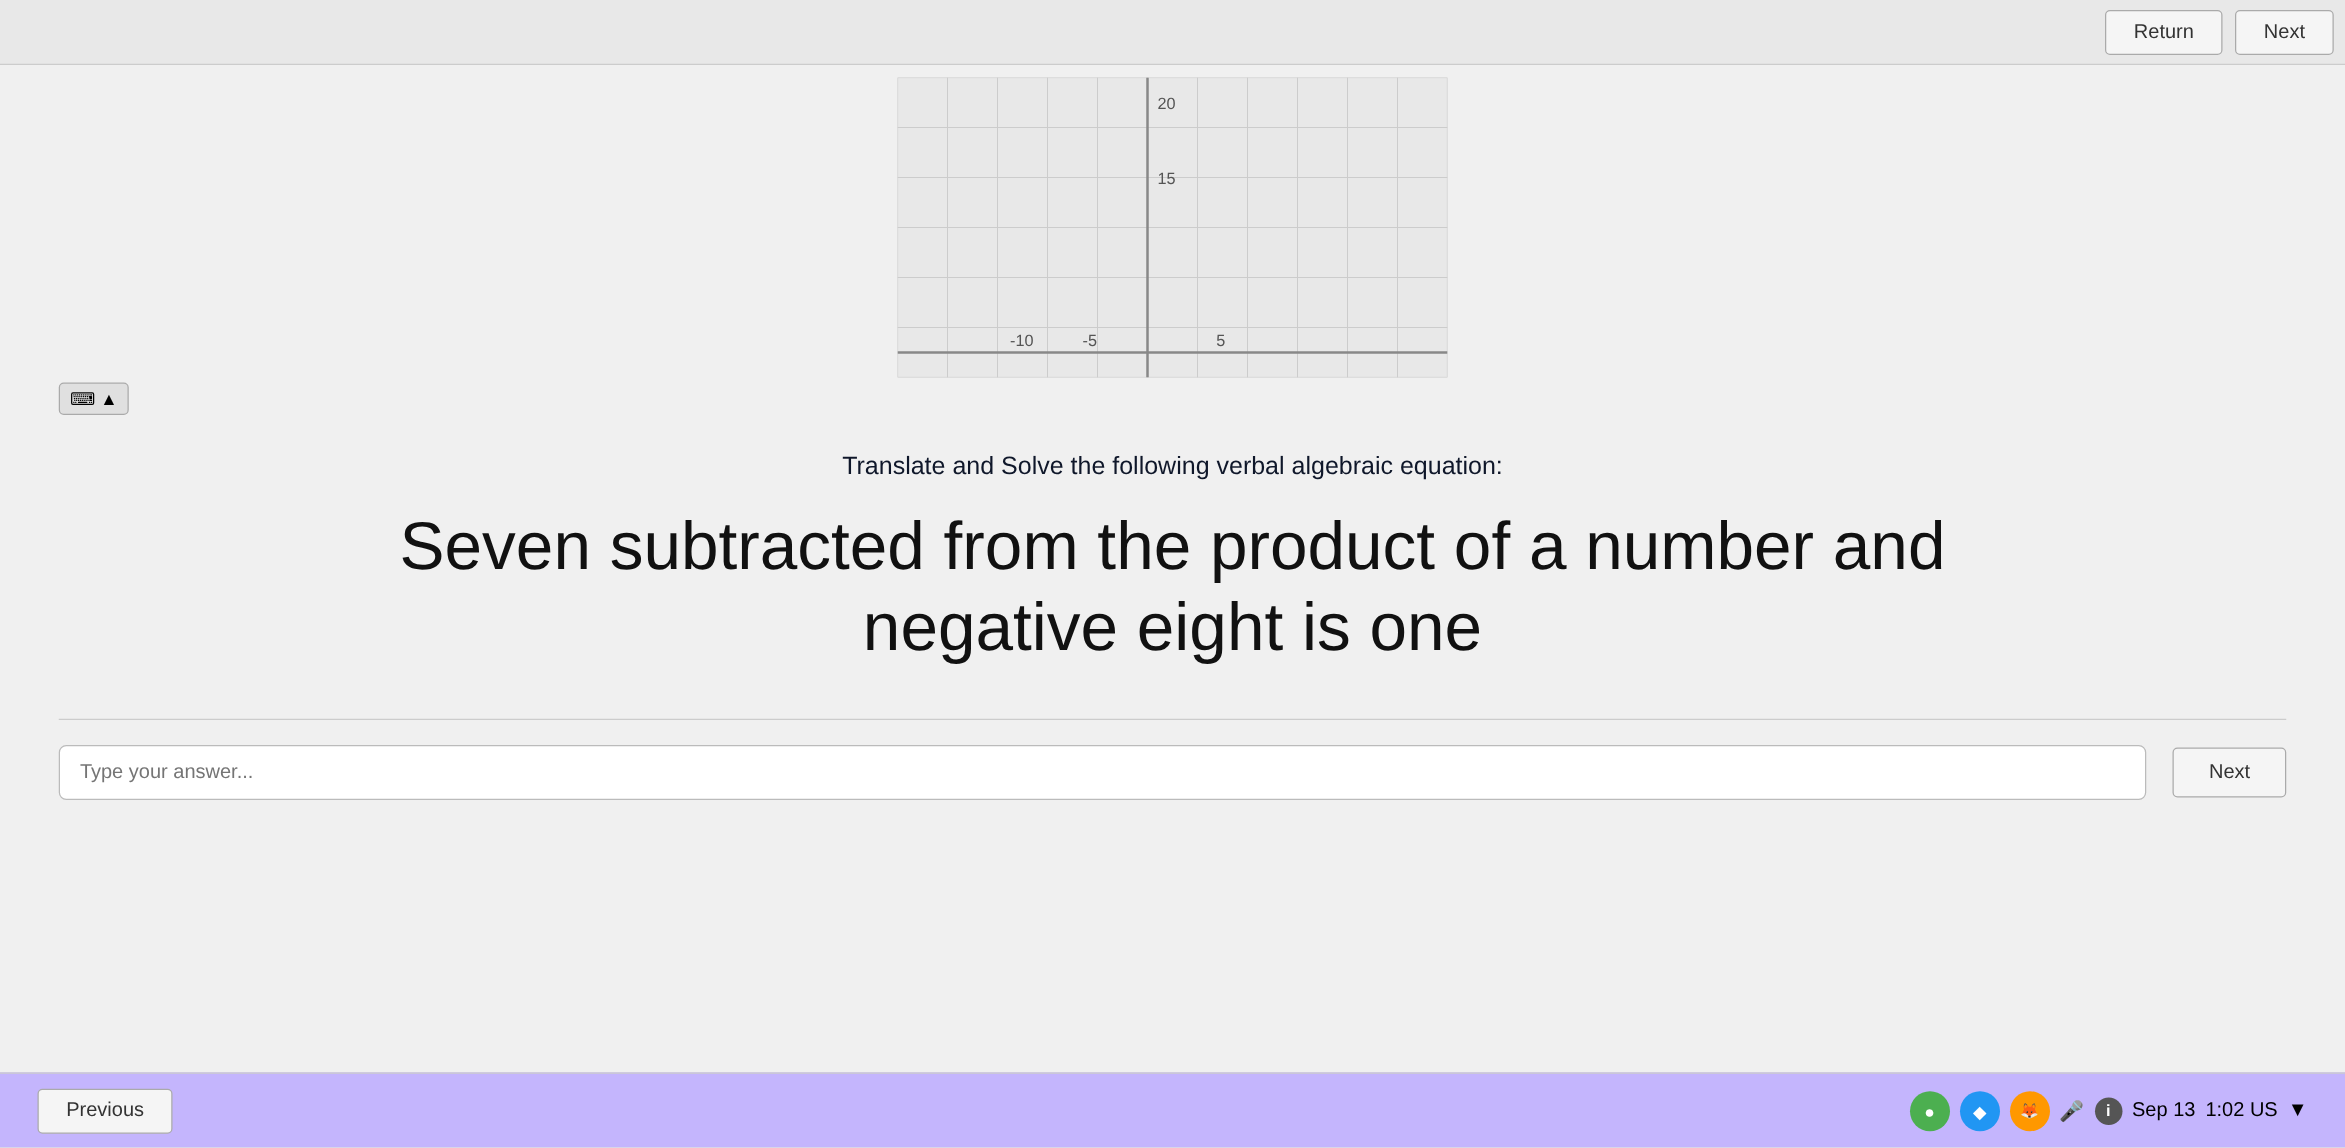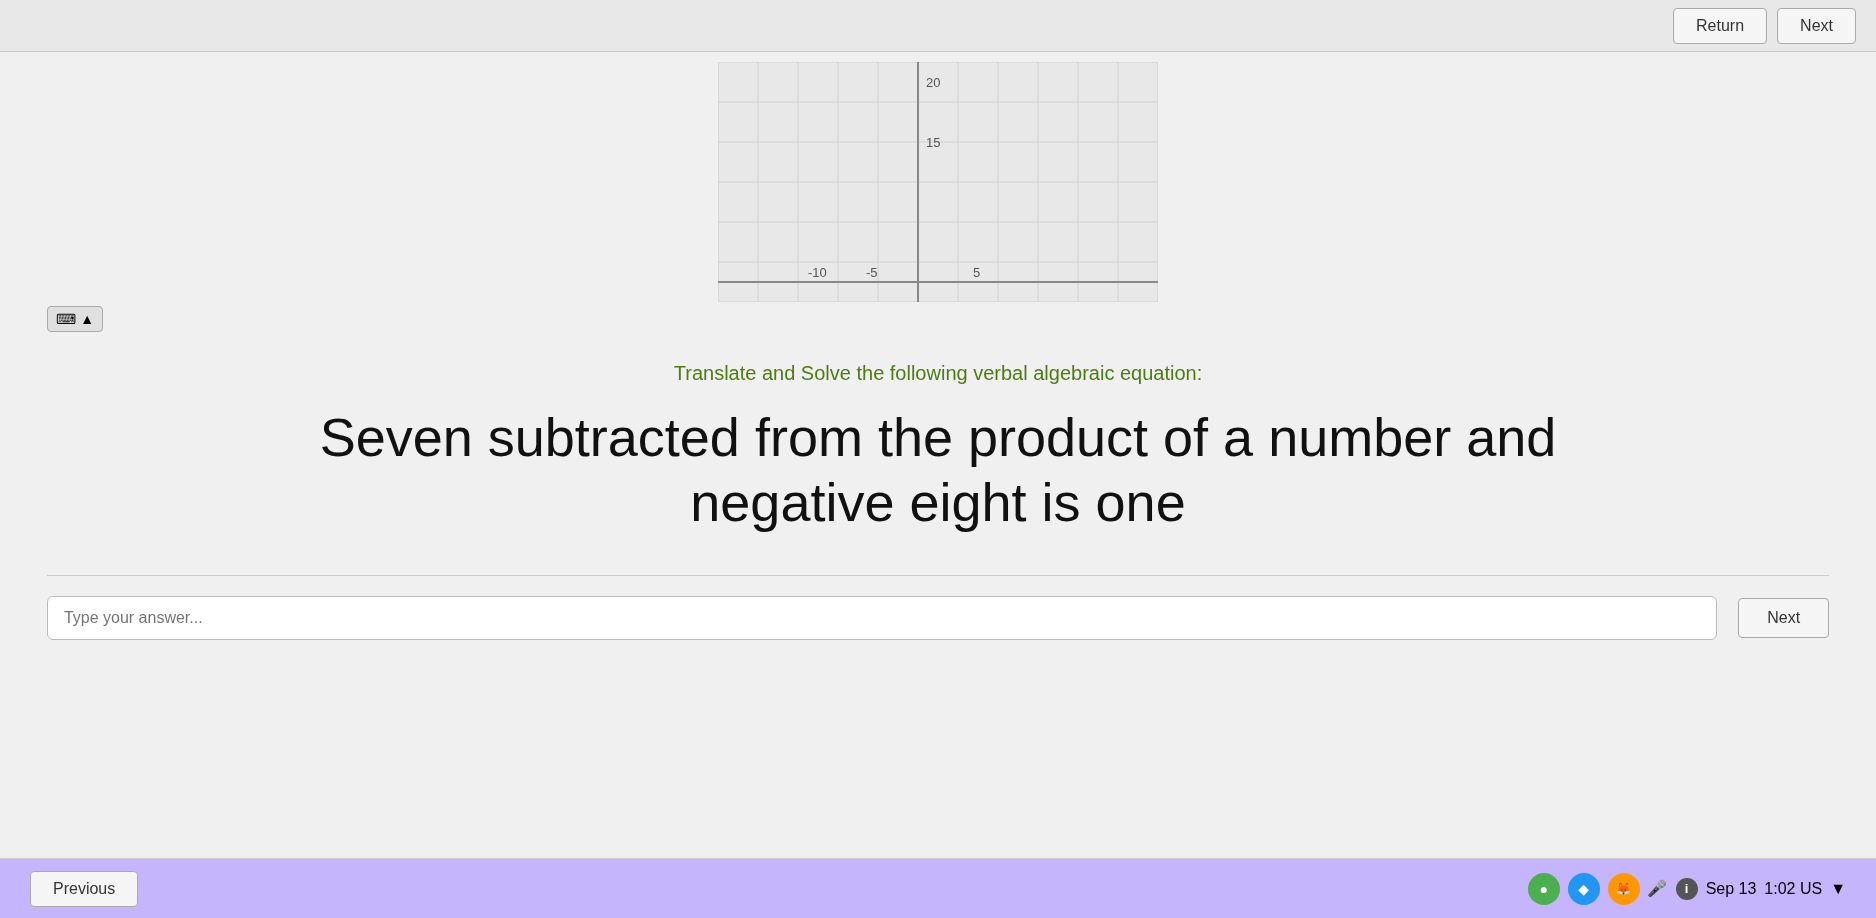--- a/index.html
+++ b/index.html
@@ -17,21 +17,21 @@
     .top-bar {
       position: absolute;
       top: 0;
       left: 0;
       right: 0;
       height: 52px;
       background: #e8e8e8;
       display: flex;
       align-items: center;
       justify-content: flex-end;
-      padding-right: 20px;
+      padding-right: 9px;
       gap: 10px;
       border-bottom: 1px solid #ccc;
     }
 
     .top-bar-btn {
       padding: 8px 22px;
       font-size: 16px;
       border: 1px solid #aaa;
       background: #f5f5f5;
       border-radius: 4px;
@@ -84,21 +84,21 @@
       display: flex;
       align-items: center;
       gap: 4px;
       font-size: 14px;
     }
 
     
     .instructions {
       margin-top: 30px;
       font-size: 20px;
-      color: #4d7c0f;
+      color: #0f172a;
       text-align: center;
     }
 
     
     .question-text {
       margin-top: 20px;
       font-size: 54px;
       font-weight: 400;
       color: #111;
       text-align: center;

